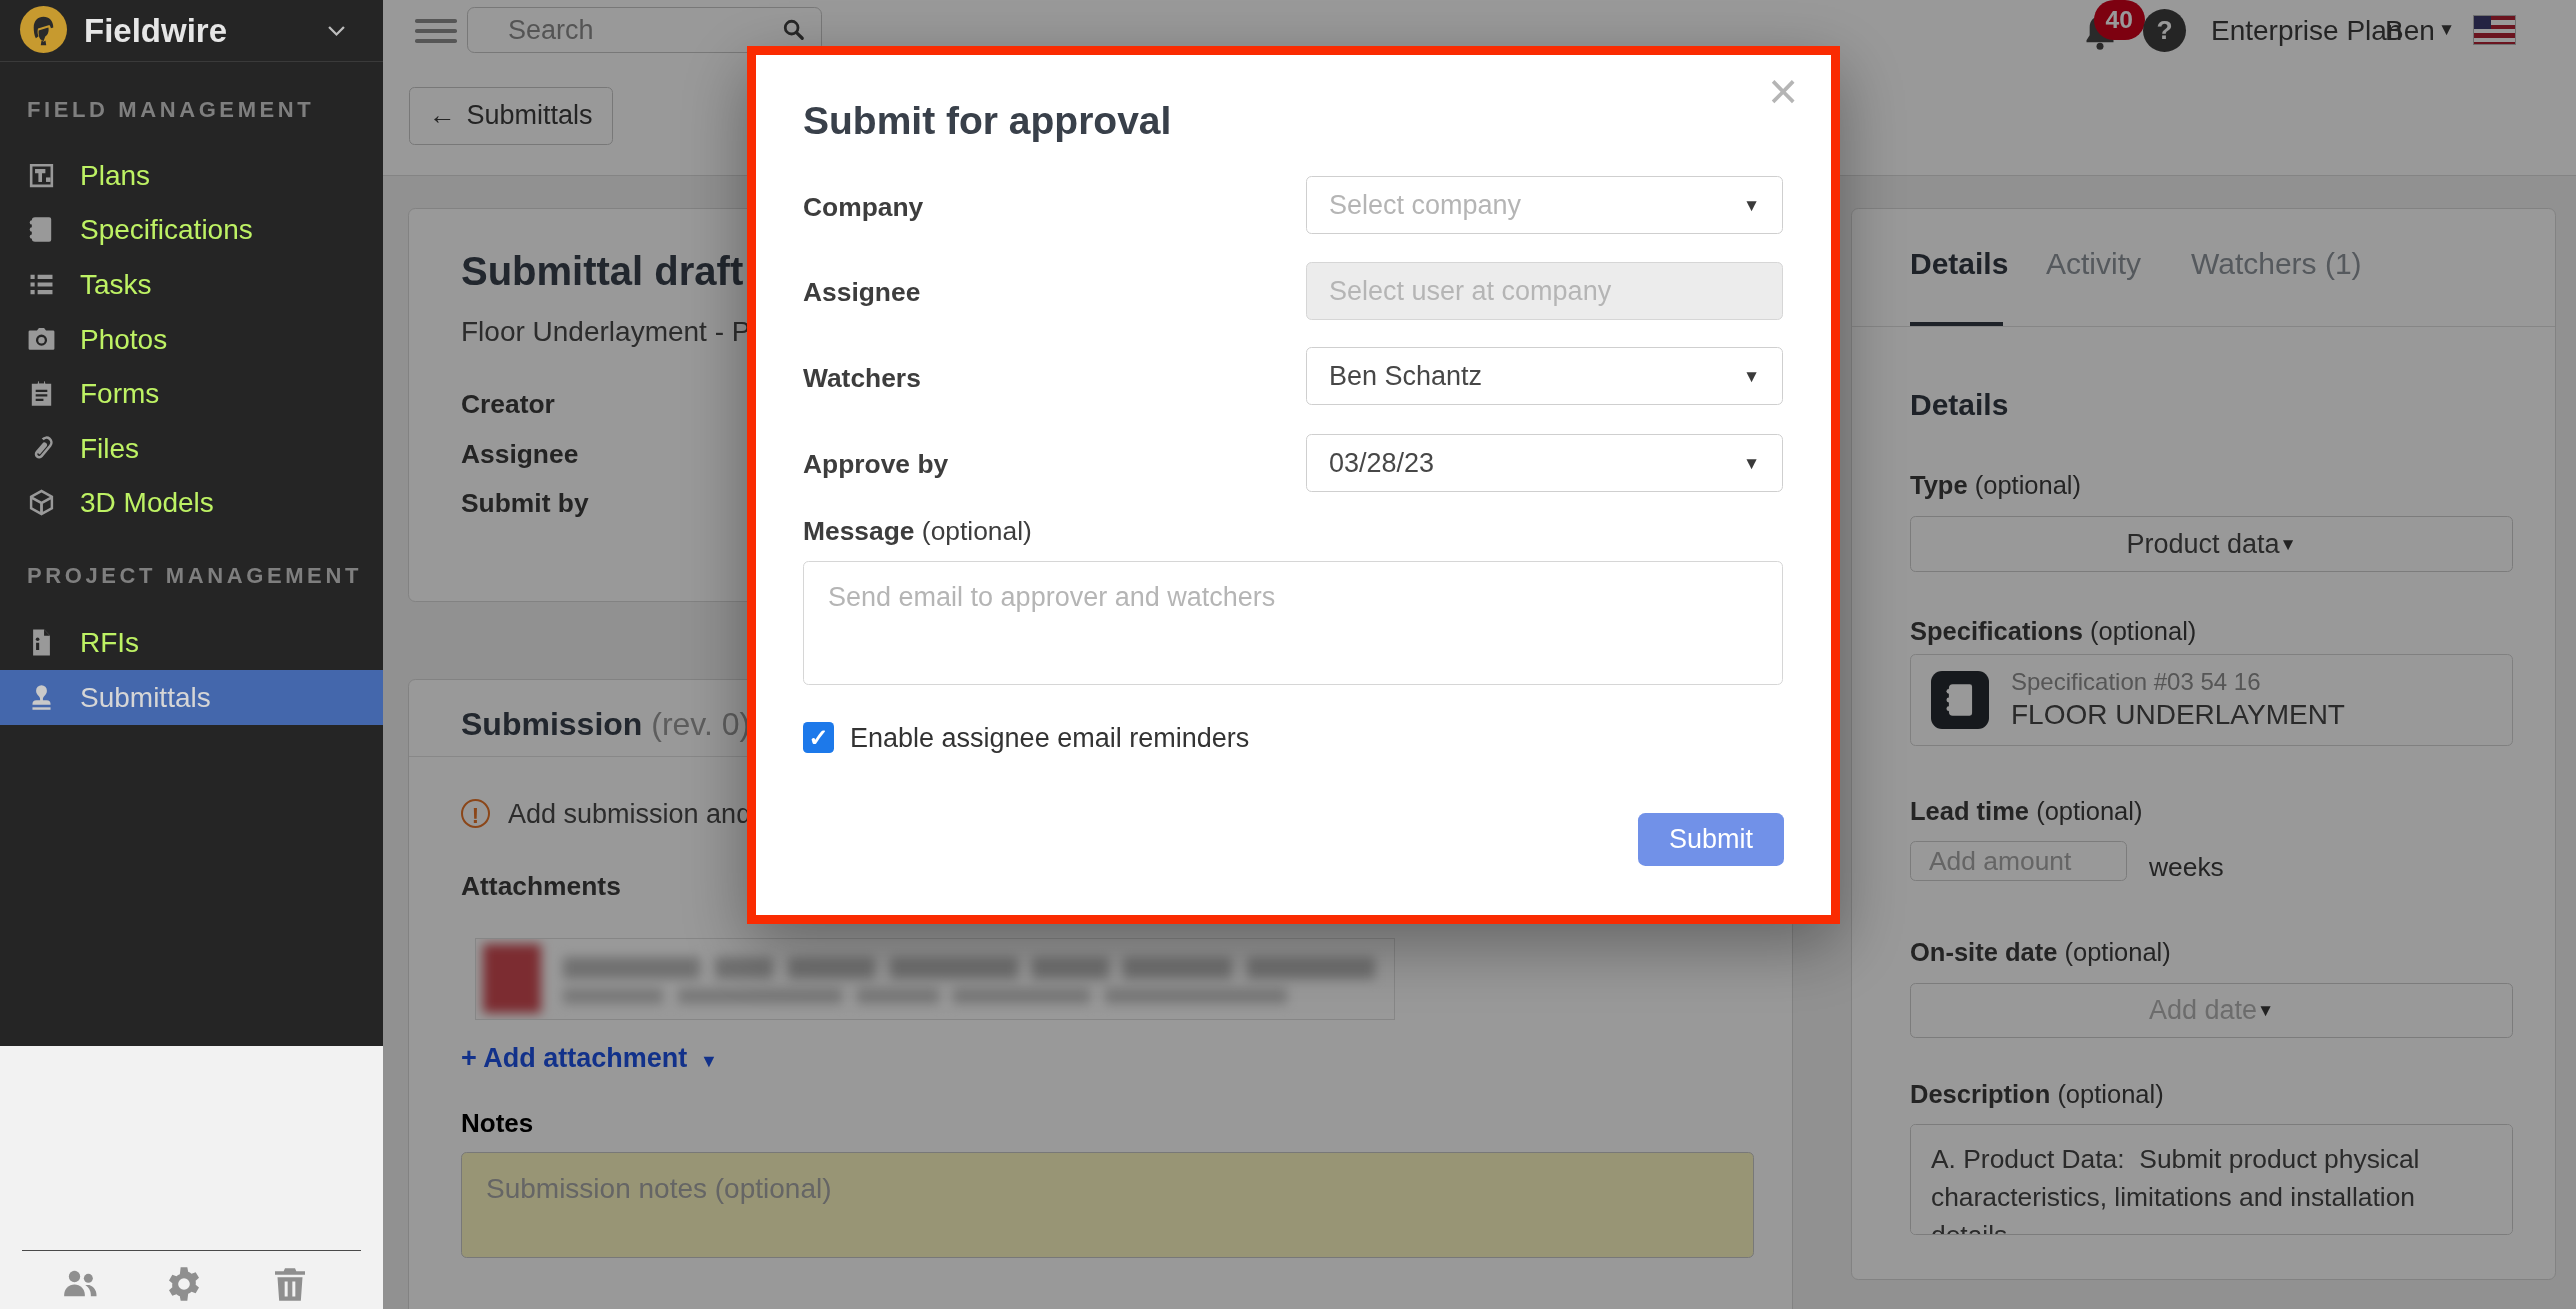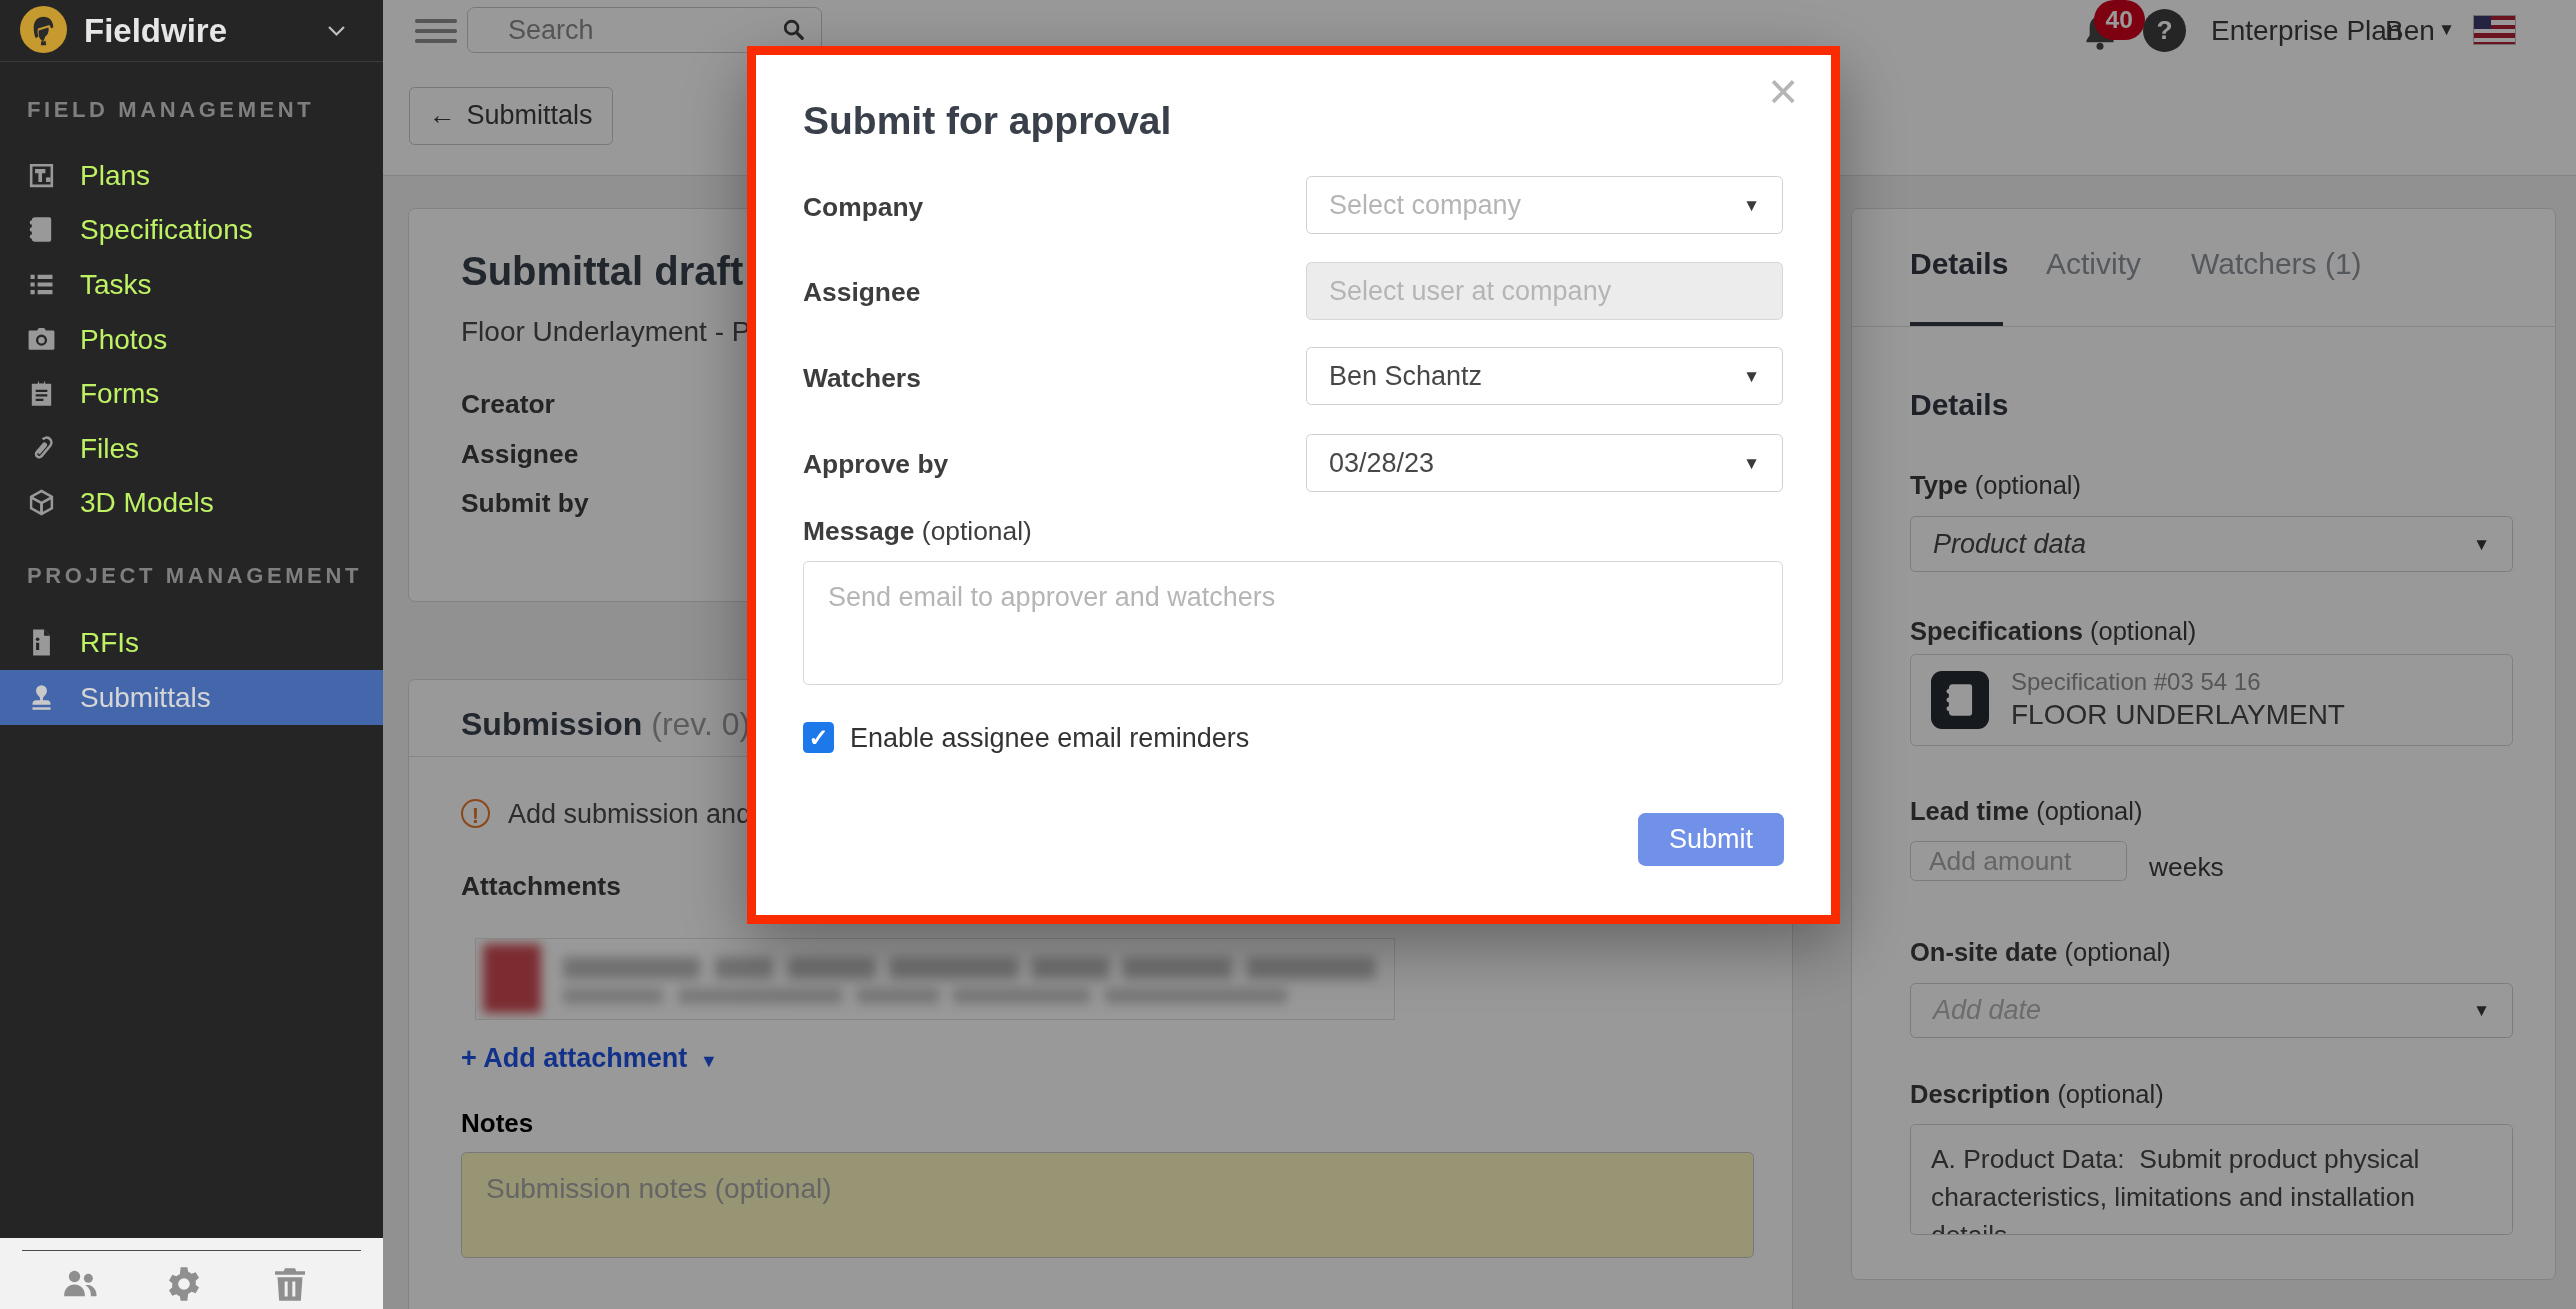--- a/index.html
+++ b/index.html
@@ -1,20 +1,20 @@
 <!DOCTYPE html>
 <html style="font-size:14.6px"><head>
 <meta charset="utf-8">
 <style>
   html,body{margin:0;padding:0;background:#fff;font-family:"Liberation Sans",sans-serif;}
   #screen{position:relative;width:2576px;height:1310px;overflow:hidden;background:#f2f2f2;}
   svg{display:block;}
 
   
-  #sidebar{position:absolute;left:0;top:0;width:383px;height:1238px;background:#252525;z-index:3;}
+  #sidebar{position:absolute;left:0;top:0;width:383px;height:1046px;background:#252525;z-index:3;}
   .brand-row{position:absolute;left:0;top:0;width:383px;height:61px;border-bottom:0.9px solid #3a3a3a;}
   .brand-logo{position:absolute;left:20px;top:6.4px;width:47px;height:47px;border-radius:50%;background:#c79a2f;}
   .brand-name{position:absolute;left:84px;top:0;height:61px;line-height:61px;color:#e6e6e6;font-size:33px;font-weight:700;}
   .brand-caret{position:absolute;right:31px;top:18px;color:#bdbdbd;}
   .side-section-label{position:absolute;left:27px;color:#7f7f7f;font-size:22px;letter-spacing:3.6px;font-weight:700;}
   .side-item{position:absolute;left:0;width:383px;height:55px;color:#bef264;}
   .side-item .ic{position:absolute;left:25.5px;top:12px;width:31px;height:31px;color:#999;}
   .side-item .side-label{position:absolute;left:80px;top:0;height:55px;line-height:55px;font-size:28px;}
   .side-item.active{background:#4467ac;color:#d6d6d6;}
   .side-item.active .ic{color:#c9c9c9;}
@@ -70,21 +70,21 @@
 
   
   #details-card{left:1851px;top:208px;width:705px;height:1072px;}
   .tab{position:absolute;top:38px;font-size:30px;color:#8e949c;}
   .tab.active{color:#333a44;font-weight:700;}
   .tab-underline{position:absolute;left:58px;top:113px;width:93px;height:3.6px;background:#333a44;}
   .tab-divider{position:absolute;left:0;top:117px;width:100%;border-top:0.9px solid #e0e0e0;}
   .panel-heading{position:absolute;left:58px;top:179px;font-size:30px;font-weight:700;color:#333a44;}
   .plabel{position:absolute;left:58px;font-size:25.5px;color:#3d3d3d;}
   .plabel b{font-weight:700;}
-  .pselect{position:absolute;left:58px;right:42px;height:56px;border:1.8px solid #cfcfcf;border-radius:5.5px;box-sizing:border-box;background:#fff;display:flex;align-items:center;justify-content:space-between;padding:0 22px;font-size:27px;color:#474747;font-style:italic;}
+  .pselect{position:absolute;left:58px;right:42px;height:56px;border:1.8px solid #cfcfcf;border-radius:5.5px;box-sizing:border-box;background:#fff;display:flex;align-items:center;justify-content:center;padding:0 22px;font-size:27px;color:#474747;}
   .pselect .caret,.mselect .caret{font-size:17.3px;color:#3a3a3a;}
   .muted{color:#b5b5b5;}
   .spec-card{position:absolute;left:58px;right:42px;top:445px;height:92px;border:1.8px solid #d5d5d5;border-radius:5.5px;box-sizing:border-box;background:#fff;}
   .spec-ic{position:absolute;left:20px;top:15.5px;width:58px;height:58px;background:#262b31;border-radius:11px;color:#fff;}
   .spec-num{position:absolute;left:100px;top:12.8px;font-size:24px;color:#8f8f8f;}
   .spec-name{position:absolute;left:100px;top:44px;font-size:28px;color:#474747;}
   .lead-input{position:absolute;left:58px;top:632px;width:217px;height:40px;border:1.8px solid #cfcfcf;border-radius:5.5px;box-sizing:border-box;font-family:"Liberation Sans",sans-serif;font-size:26.4px;color:#474747;padding:14px 18px;outline:none;}
   .lead-input::placeholder{color:#a8a8a8;}
   .lead-unit{position:absolute;left:297px;top:632px;height:53px;line-height:53px;font-size:26.4px;color:#3d3d3d;}
   .desc-area{position:absolute;left:58px;right:42px;top:915px;height:111px;border:1.8px solid #cfcfcf;border-radius:5.5px;box-sizing:border-box;background:#fff;font-family:"Liberation Sans",sans-serif;font-size:26.4px;line-height:1.45;color:#474747;padding:14.6px 20px;resize:none;outline:none;}

